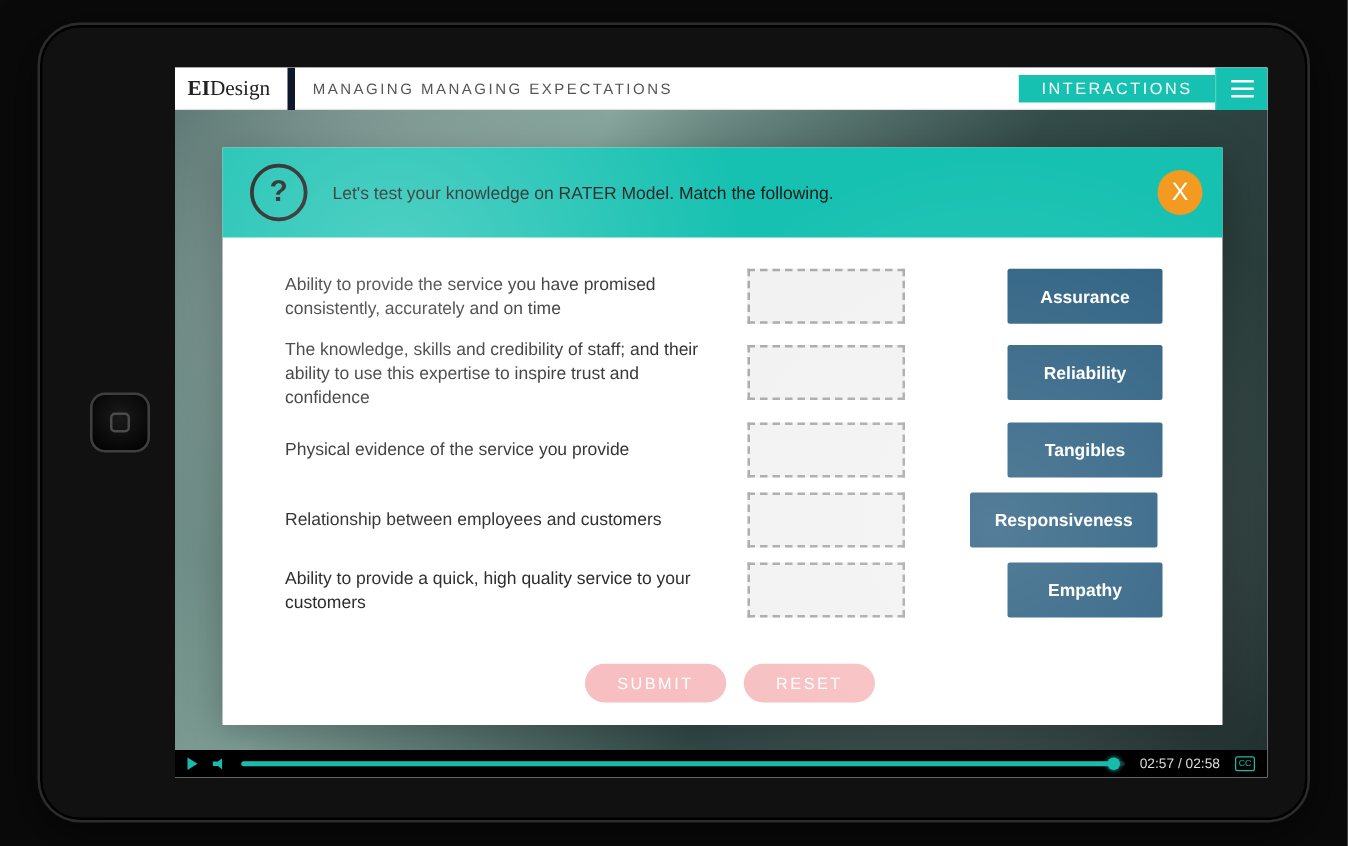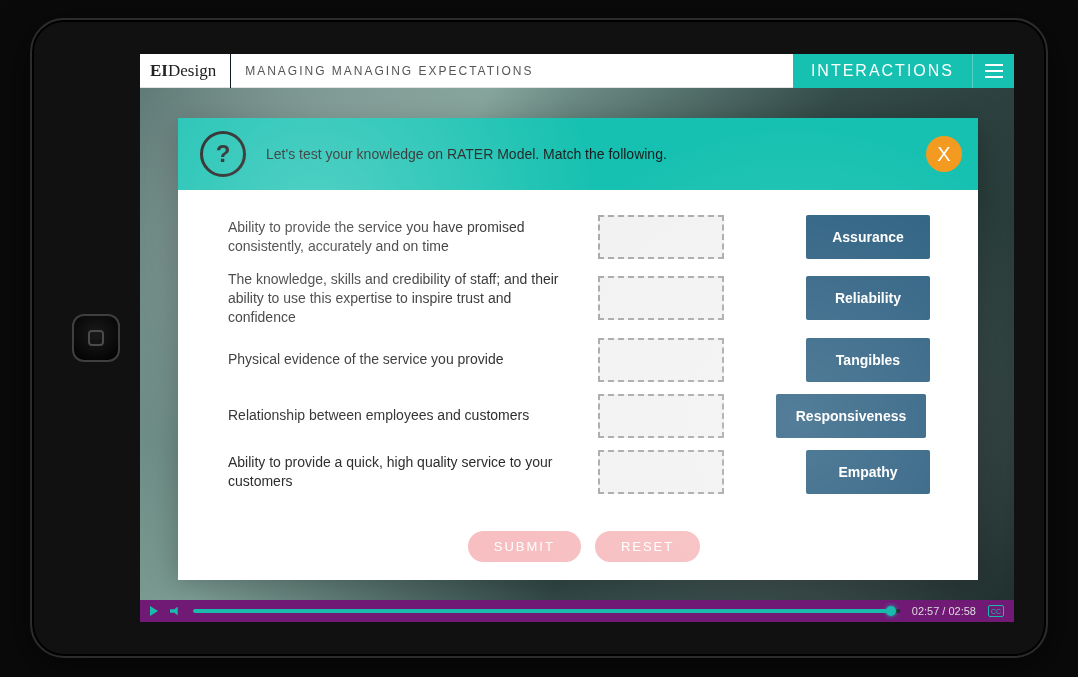--- a/index.html
+++ b/index.html
@@ -26,30 +26,30 @@
     position: absolute; left: 108px; top: 34px; right: 32px; bottom: 34px;
     background: #fff; overflow: hidden;
   }
 
   
   .topbar {
     height: 34px; background: #fff; display: flex; align-items: center; border-bottom: 1px solid #e2e2e2;
   }
   .brand {
     font-family: Georgia, "Times New Roman", serif;
-    font-size: 17px; color: #222; padding: 0 14px 0 10px; border-right: 1px solid #0f172a; height: 34px; display:flex; align-items:center;
+    font-size: 17px; color: #222; padding: 0 14px 0 10px; border-right: 6px solid #0f172a; height: 34px; display:flex; align-items:center;
   }
   .brand b { font-weight: 700; }
   .crumb {
     font-size: 12px; letter-spacing: 2px; color: #555; padding-left: 14px;
   }
   .topbar .spacer { flex: 1; }
   .interactions {
-    background: #17c1b1; color: #fff; height: 34px; padding: 0 18px;
-    display: flex; align-items: center; font-size: 16px; letter-spacing: 2px;
+    background: #17c1b1; color: #fff; height: 22px; padding: 0 18px;
+    display: flex; align-items: center; font-size: 13px; letter-spacing: 2px;
   }
   .hamburger {
     background: #17c1b1; width: 42px; height: 34px; display:flex; align-items:center; justify-content:center;
     border-left: 1px solid rgba(255,255,255,.25);
   }
   .hamburger div { width: 18px; height: 2px; background:#fff; position: relative; }
   .hamburger div::before, .hamburger div::after { content:""; position:absolute; left:0; width:18px; height:2px; background:#fff; }
   .hamburger div::before { top:-6px; } .hamburger div::after { top:6px; }
 
   
@@ -106,21 +106,21 @@
   .tile-col { margin-left: 62px; }
 
   .actions { display:flex; gap: 14px; justify-content:center; padding: 10px 0 4px; }
   .btn {
     background: #f7bfc1; color:#fff; font-size: 13px; letter-spacing: 2px;
     border-radius: 20px; padding: 8px 26px; border:none; cursor:pointer;
   }
 
   
   .player {
-    position:absolute; left:0; right:0; bottom:0; height:22px; background:#701a75;
+    position:absolute; left:0; right:0; bottom:0; height:22px; background:#000000;
     display:flex; align-items:center; padding: 0 10px; gap:12px; color:#18bbac; font-size:11px;
   }
   .play { width:0; height:0; border-left:8px solid #18bbac; border-top:5px solid transparent; border-bottom:5px solid transparent; }
   .vol { width:11px; height:9px; background:#18bbac; clip-path: polygon(0 30%, 40% 30%, 70% 0, 70% 100%, 40% 70%, 0 70%); position:relative; }
   .track { flex:1; height:4px; background:#222; position:relative; border-radius:2px; }
   .track .fill { position:absolute; left:0; top:0; bottom:0; width:99%; background:#18bbac; border-radius:2px; }
   .track .knob { position:absolute; right:0.5%; top:-3px; width:10px; height:10px; background:#18bbac; border-radius:50%; box-shadow:0 0 4px #18bbac; }
   .time { color:#ddd; font-size:11px; }
   .cc { width:16px; height:12px; border:1.5px solid #18bbac; border-radius:2px; font-size:7px; color:#18bbac; display:flex; align-items:center; justify-content:center; }
 </style>

